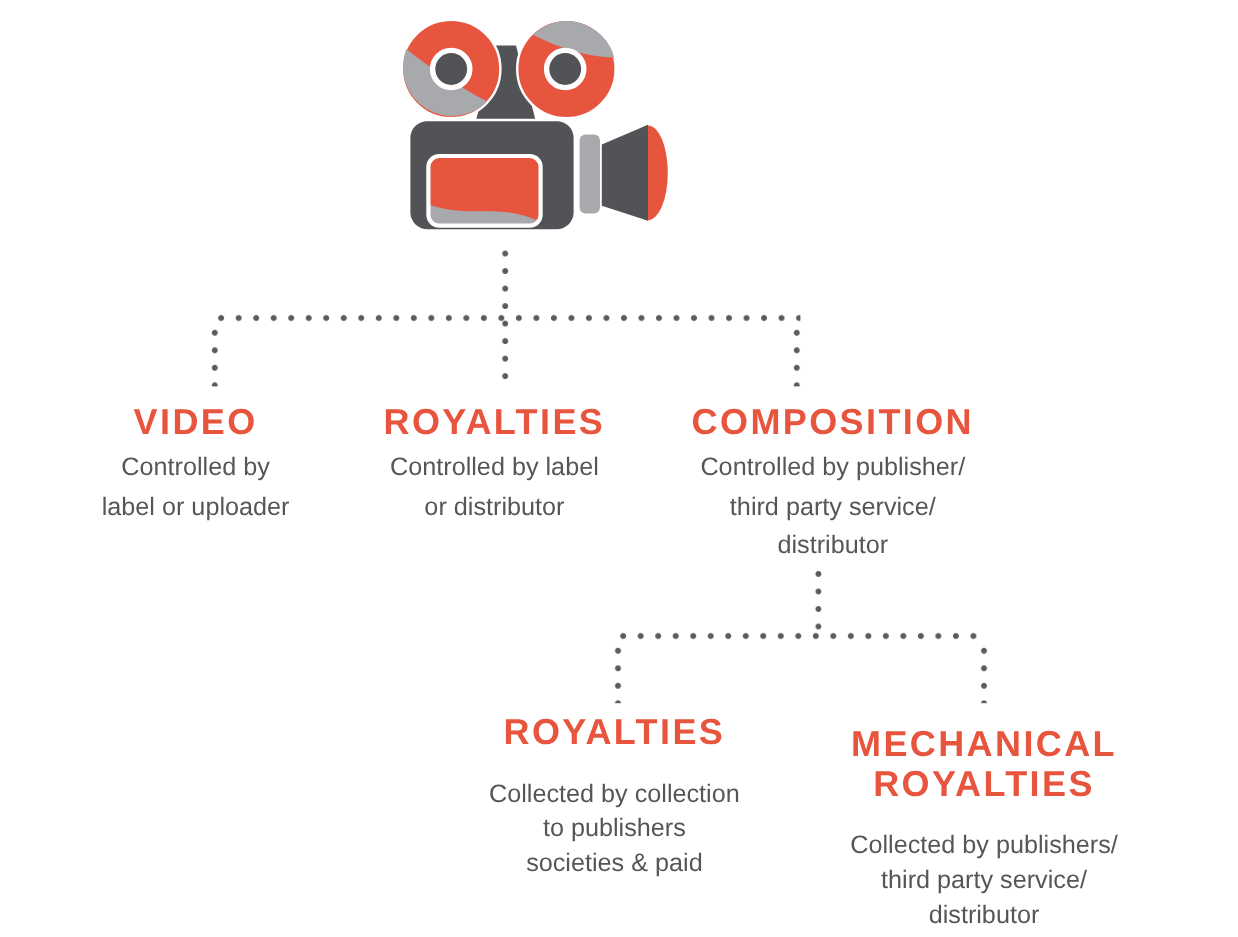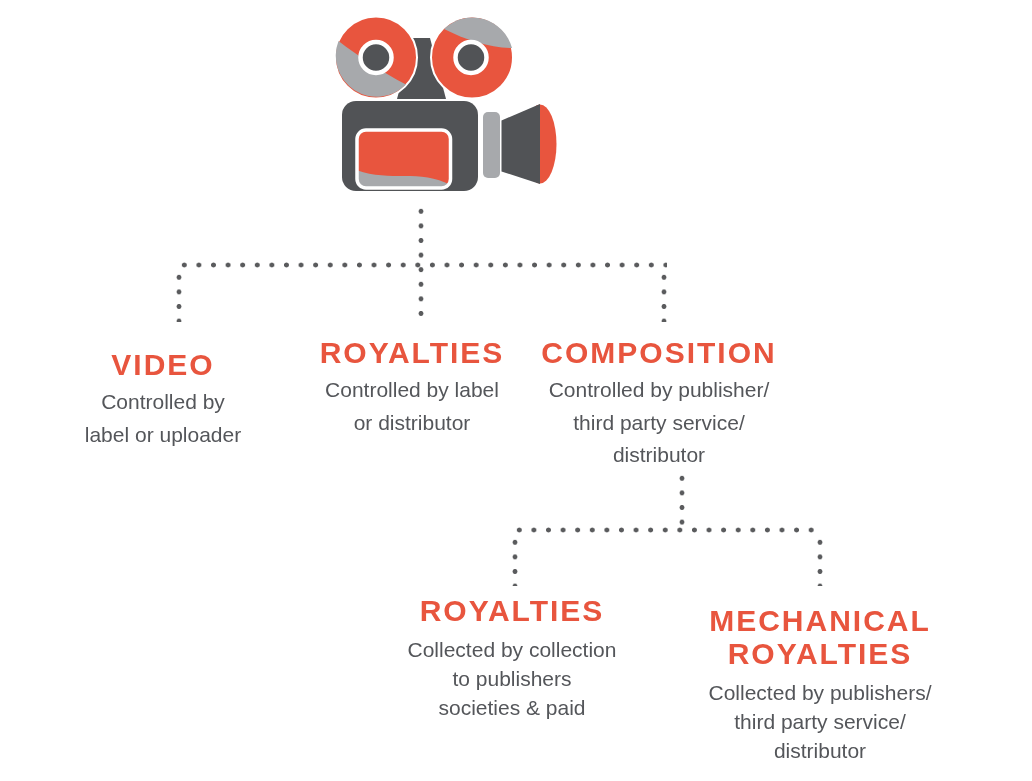--- a/index.html
+++ b/index.html
@@ -36,24 +36,24 @@
   #conn-l2-drop-left{left:512px;top:535px;height:51px;}
   #conn-l2-drop-right{left:817px;top:535px;height:51px;}
 
   
   .node{position:absolute;text-align:center;}
   .node .title{
     font-size:30px;font-weight:bold;letter-spacing:2px;line-height:33px;
     color:var(--accent-red);white-space:nowrap;
   }
   .node .body{margin-top:5px;font-size:21px;line-height:32.5px;color:var(--text-gray);}
-  .node.l2 .body{line-height:29px;margin-top:8px;}
-  #node-video{left:53px;top:348px;width:220px;text-align:center;}
+  .node.l2 .body{line-height:29px;margin-top:20px;}
+  #node-video{left:53px;top:336px;width:220px;text-align:center;}
   #node-recording{left:292px;top:336px;width:240px;}
-  #node-composition{left:524px;top:336px;width:270px;}
+  #node-composition{left:559px;top:336px;width:270px;}
   #node-performance{left:372px;top:594px;width:280px;}
   #node-mechanical{left:680px;top:604px;width:280px;}
 
   #camera-icon{position:absolute;left:330px;top:12px;width:228px;height:192px;}
 </style>
 </head>
 <body>
 
 <div class="stage">
 

